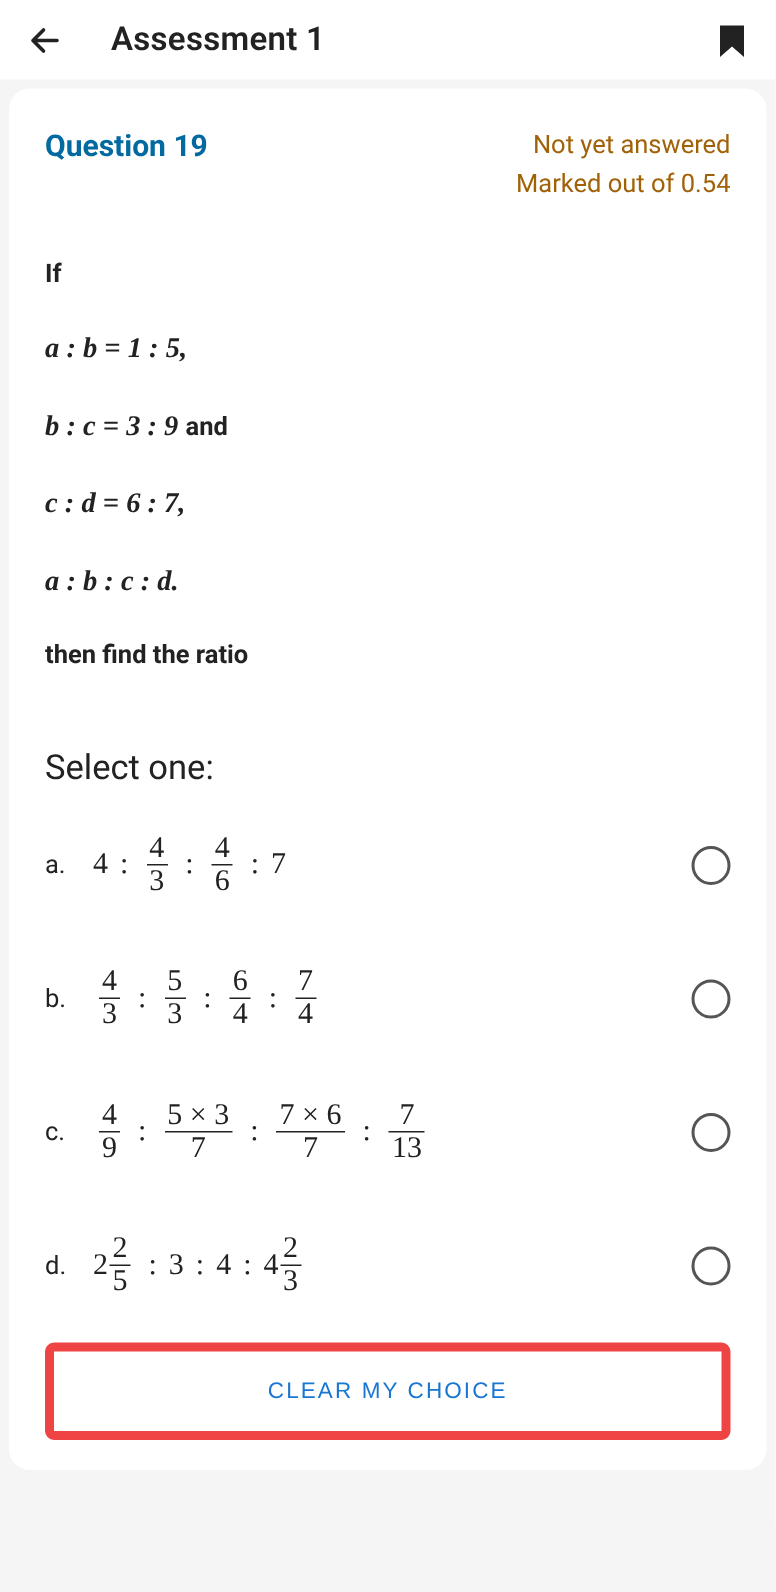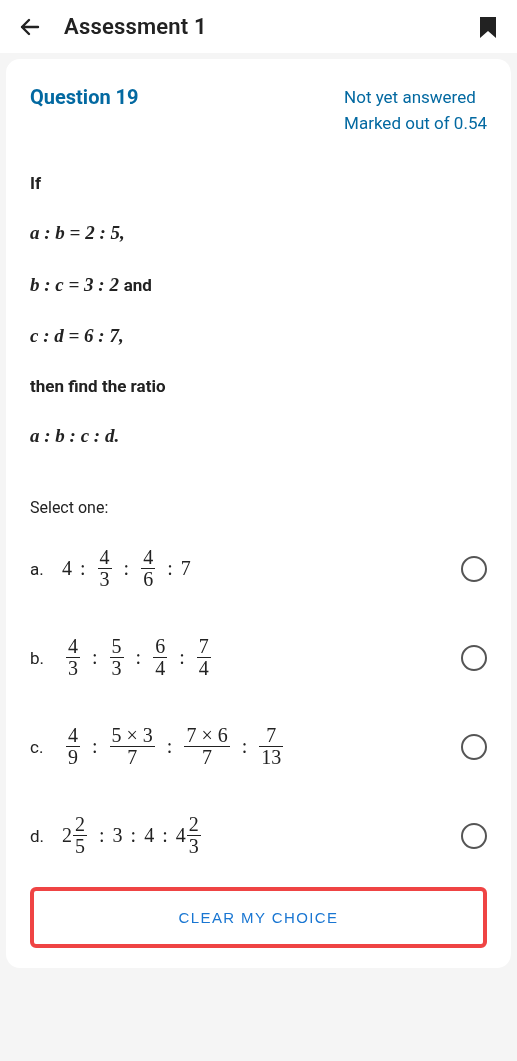--- a/index.html
+++ b/index.html
@@ -12,43 +12,43 @@
   .topbar {
     display: flex;
     align-items: center;
     justify-content: space-between;
     padding: 14px 18px;
     background: #fff;
   }
   .topbar-left {
     display: flex;
     align-items: center;
-    gap: 22px;
+    gap: 32px;
   }
   .back-arrow { width: 24px; height: 24px; display:flex; align-items:center; justify-content:center; }
   .title { font-size: 22px; font-weight: 600; letter-spacing: 0.2px; }
   .bookmark { width: 22px; height: 24px; }
   .card {
     background: #fff;
     margin: 6px 6px 0 6px;
     border-radius: 14px;
     padding: 26px 24px 20px 24px;
   }
   .q-header {
     display: flex;
     justify-content: space-between;
     align-items: flex-start;
     margin-bottom: 34px;
   }
   .q-title { font-size: 20px; font-weight: 700; color:#0369a1; }
-  .q-status { font-size: 17px; line-height: 1.5; text-align: left; color:#0369a1; }
+  .q-status { font-size: 17px; line-height: 1.5; text-align: right; color:#a16207; }
   .stem { font-size: 17px; line-height: 1.55; }
   .stem-line { margin-bottom: 22px; font-weight: bold; }
   .math-i { font-style: italic; font-family: "Times New Roman", serif; font-size: 19px; }
-  .select-one { font-size: 16px; margin: 48px 0 30px 0; }
+  .select-one { font-size: 23px; margin: 48px 0 30px 0; }
   .option {
     display: flex;
     align-items: center;
     justify-content: space-between;
     margin-bottom: 46px;
   }
   .option:last-of-type { margin-bottom: 30px; }
   .opt-left { display: flex; align-items: center; gap: 10px; }
   .opt-letter { font-size: 17px; min-width: 22px; }
   .radio {
@@ -71,21 +71,21 @@
   .mrow {
     display: inline-flex;
     align-items: center;
     font-family: "Times New Roman", serif;
     font-size: 20px;
     gap: 6px;
   }
   .mrow .colon { padding: 0 2px; }
   .clear-btn {
     width: 100%;
-    border: 4px solid #ef4444;
+    border: 6px solid #ef4444;
     background: #fff;
     color: #1976d2;
     font-size: 15px;
     letter-spacing: 1.4px;
     padding: 18px 0;
     border-radius: 6px;
     text-align: center;
     cursor: pointer;
     font-weight: 500;
   }
@@ -114,32 +114,32 @@
     <div class="q-title">Question 19</div>
     <div class="q-status">
       <div>Not yet answered</div>
       <div>Marked out of 0.54</div>
     </div>
   </div>
 
   <div class="stem">
     <div class="stem-line">If</div>
     <div class="stem-line">
-      <span class="math-i">a  :  b = 2  :  5,</span>
-    </div>
-    <div class="stem-line">
-      <span class="math-i">b  :  c = 3  :  2 </span><span>and</span>
+      <span class="math-i">a  :  b = 1  :  5,</span>
+    </div>
+    <div class="stem-line">
+      <span class="math-i">b  :  c = 3  :  9 </span><span>and</span>
     </div>
     <div class="stem-line">
       <span class="math-i">c  :  d = 6  :  7,</span>
     </div>
+    <div class="stem-line">
+      <span class="math-i">a  :  b  :  c  :  d.</span>
+    </div>
     <div class="stem-line">then find the ratio</div>
-    <div class="stem-line">
-      <span class="math-i">a  :  b  :  c  :  d.</span>
-    </div>
   </div>
 
   <div class="select-one">Select one:</div>
 
   
   <div class="option">
     <div class="opt-left">
       <span class="opt-letter">a.</span>
       <span class="mrow">
         <span>4</span>

